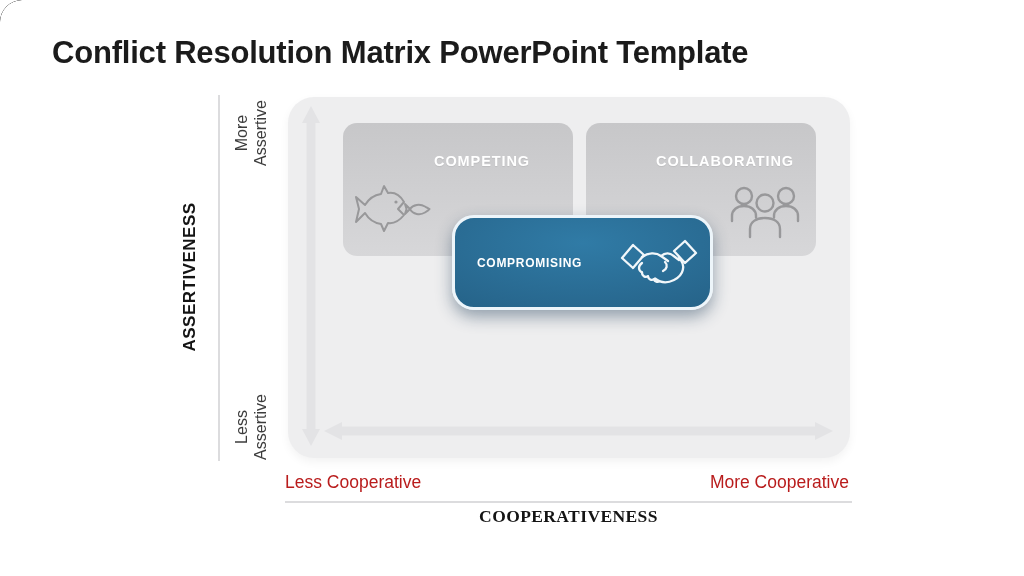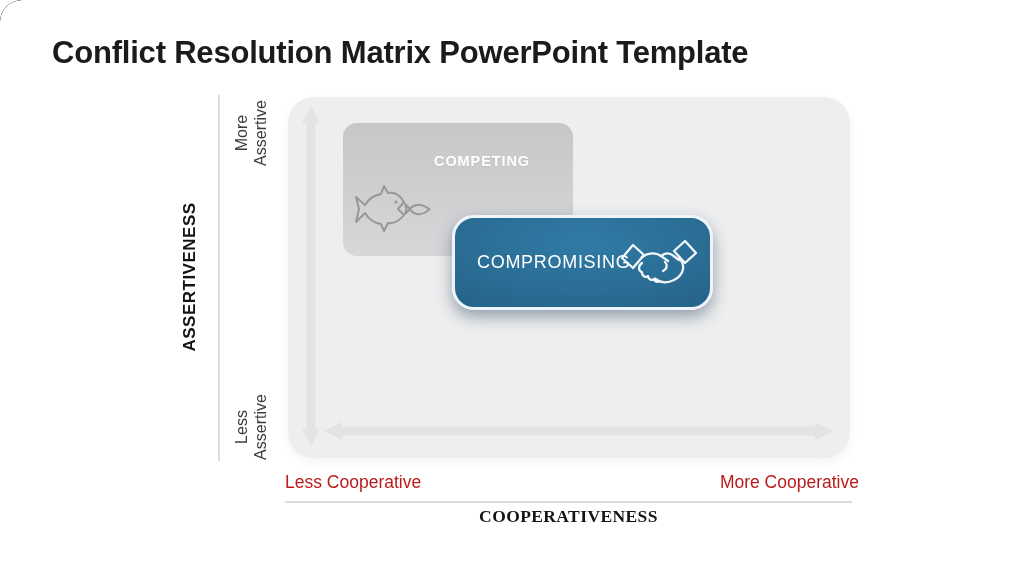--- a/index.html
+++ b/index.html
@@ -70,22 +70,22 @@
     width: 261px; height: 95px;
     border-radius: 22px;
     border: 3px solid #edf5fa;
     background: radial-gradient(115% 130% at 50% 28%, #307ba6 0%, #28688f 55%, #1f597b 100%);
     box-shadow: 0 7px 16px rgba(35, 65, 90, 0.45);
     z-index: 4;
   }
   .center-label {
     position: absolute; left: 22px; top: 0; bottom: 0;
     display: flex; align-items: center;
-    color: #ffffff; font-weight: normal;
-    font-size: 18px; letter-spacing: 0.7px;
+    color: #ffffff; font-weight: bold;
+    font-size: 12px; letter-spacing: 0.7px;
   }
   .center-icon { position: absolute; right: 12px; top: 15px; }
   
   .y-axis-title {
     position: absolute; left: 190px; top: 277px;
     transform: translate(-50%, -50%) rotate(-90deg);
     font-weight: bold; font-size: 17px; letter-spacing: 0.5px;
     color: #141414; white-space: nowrap; z-index: 5;
   }
   .y-axis-line {
@@ -100,21 +100,21 @@
     white-space: pre-line; z-index: 5;
   }
   .y-tick-top { top: 133px; }
   .y-tick-bottom { top: 427px; }
   
   .x-tick {
     position: absolute; top: 472px;
     font-size: 17.5px; color: #b91c1c; z-index: 5;
   }
   .x-tick-left { left: 285px; }
-  .x-tick-right { right: 165px; }
+  .x-tick-right { right: 175px; }
   .x-axis-line {
     position: absolute; left: 285px; top: 501px;
     width: 567px; height: 2px; background: #dcdcde; z-index: 5;
   }
   .x-axis-title {
     position: absolute; left: 285px; top: 506px; width: 567px;
     text-align: center; font-weight: bold; font-size: 17.5px;
     letter-spacing: 0.4px; color: #141414; z-index: 5; font-family: Liberation Serif, serif;
   }
   svg { display: block; }
@@ -146,20 +146,31 @@
   <div class="quad quad-top quad-left">
     <div class="quad-label label-top">COMPETING</div>
     <svg class="quad-icon icon-fish" width="82" height="52" viewBox="0 0 82 52" fill="none" stroke="#98989a" stroke-width="2" stroke-linejoin="round" stroke-linecap="round">
       <path d="M51,19 C47,12 41,9 35,10 L31,3 L28,11 C21,12 15,17 12,22 L3,14 L6,26 L3,39 L12,30 C15,35 21,40 28,41 L31,48 L35,40 C42,41 47,37 51,32 L45,26 Z"></path>
       <circle cx="43" cy="19" r="1.6" fill="#98989a" stroke="none"></circle>
       <path d="M57,26 L52,21 L53.5,26 L52,31 Z"></path>
       <path d="M57,26 C60,21.5 67,20.5 72,23.5 C74.5,25 76,26 76.5,26 C76,26.8 74.5,28 72,29.5 C67,32.5 60,31.5 57,26 Z"></path>
     </svg>
   </div>
 
+  <div class="quad quad-top quad-right">
+    <div class="quad-label label-top">COLLABORATING</div>
+    <svg class="quad-icon icon-people" width="70" height="60" viewBox="0 0 70 60" fill="none" stroke="#98989a" stroke-width="2.4" stroke-linecap="round">
+      <circle cx="14" cy="11" r="8"></circle>
+      <path d="M2,36 V31 C2,25 7,21 14,21 C21,21 26,25 26,31 V32.5"></path>
+      <circle cx="56" cy="11" r="8"></circle>
+      <path d="M44,32.5 V31 C44,25 49,21 56,21 C63,21 68,25 68,31 V36"></path>
+      <circle cx="35" cy="18" r="8.5"></circle>
+      <path d="M20,52 V44 C20,37 26,33 35,33 C44,33 50,37 50,44 V52"></path>
+    </svg>
+  </div>
 
 
 
   <div class="center-box">
     <div class="center-label">COMPROMISING</div>
     <svg class="center-icon" width="78" height="62" viewBox="0 0 78 50" fill="none" stroke="#f2f7fa" stroke-width="2.3" stroke-linejoin="round" stroke-linecap="round">
       <path d="M2,19 L13,6 L24,16 L13,29 Z"></path>
       <path d="M76,14 L65,2 L54,12 L65,24 Z"></path>
       <path d="M22,18 C28,13.5 36,13 41,17 L48,22"></path>
       <path d="M41,17 C45,13.5 50,13.5 53,16.5 L59,21"></path>

